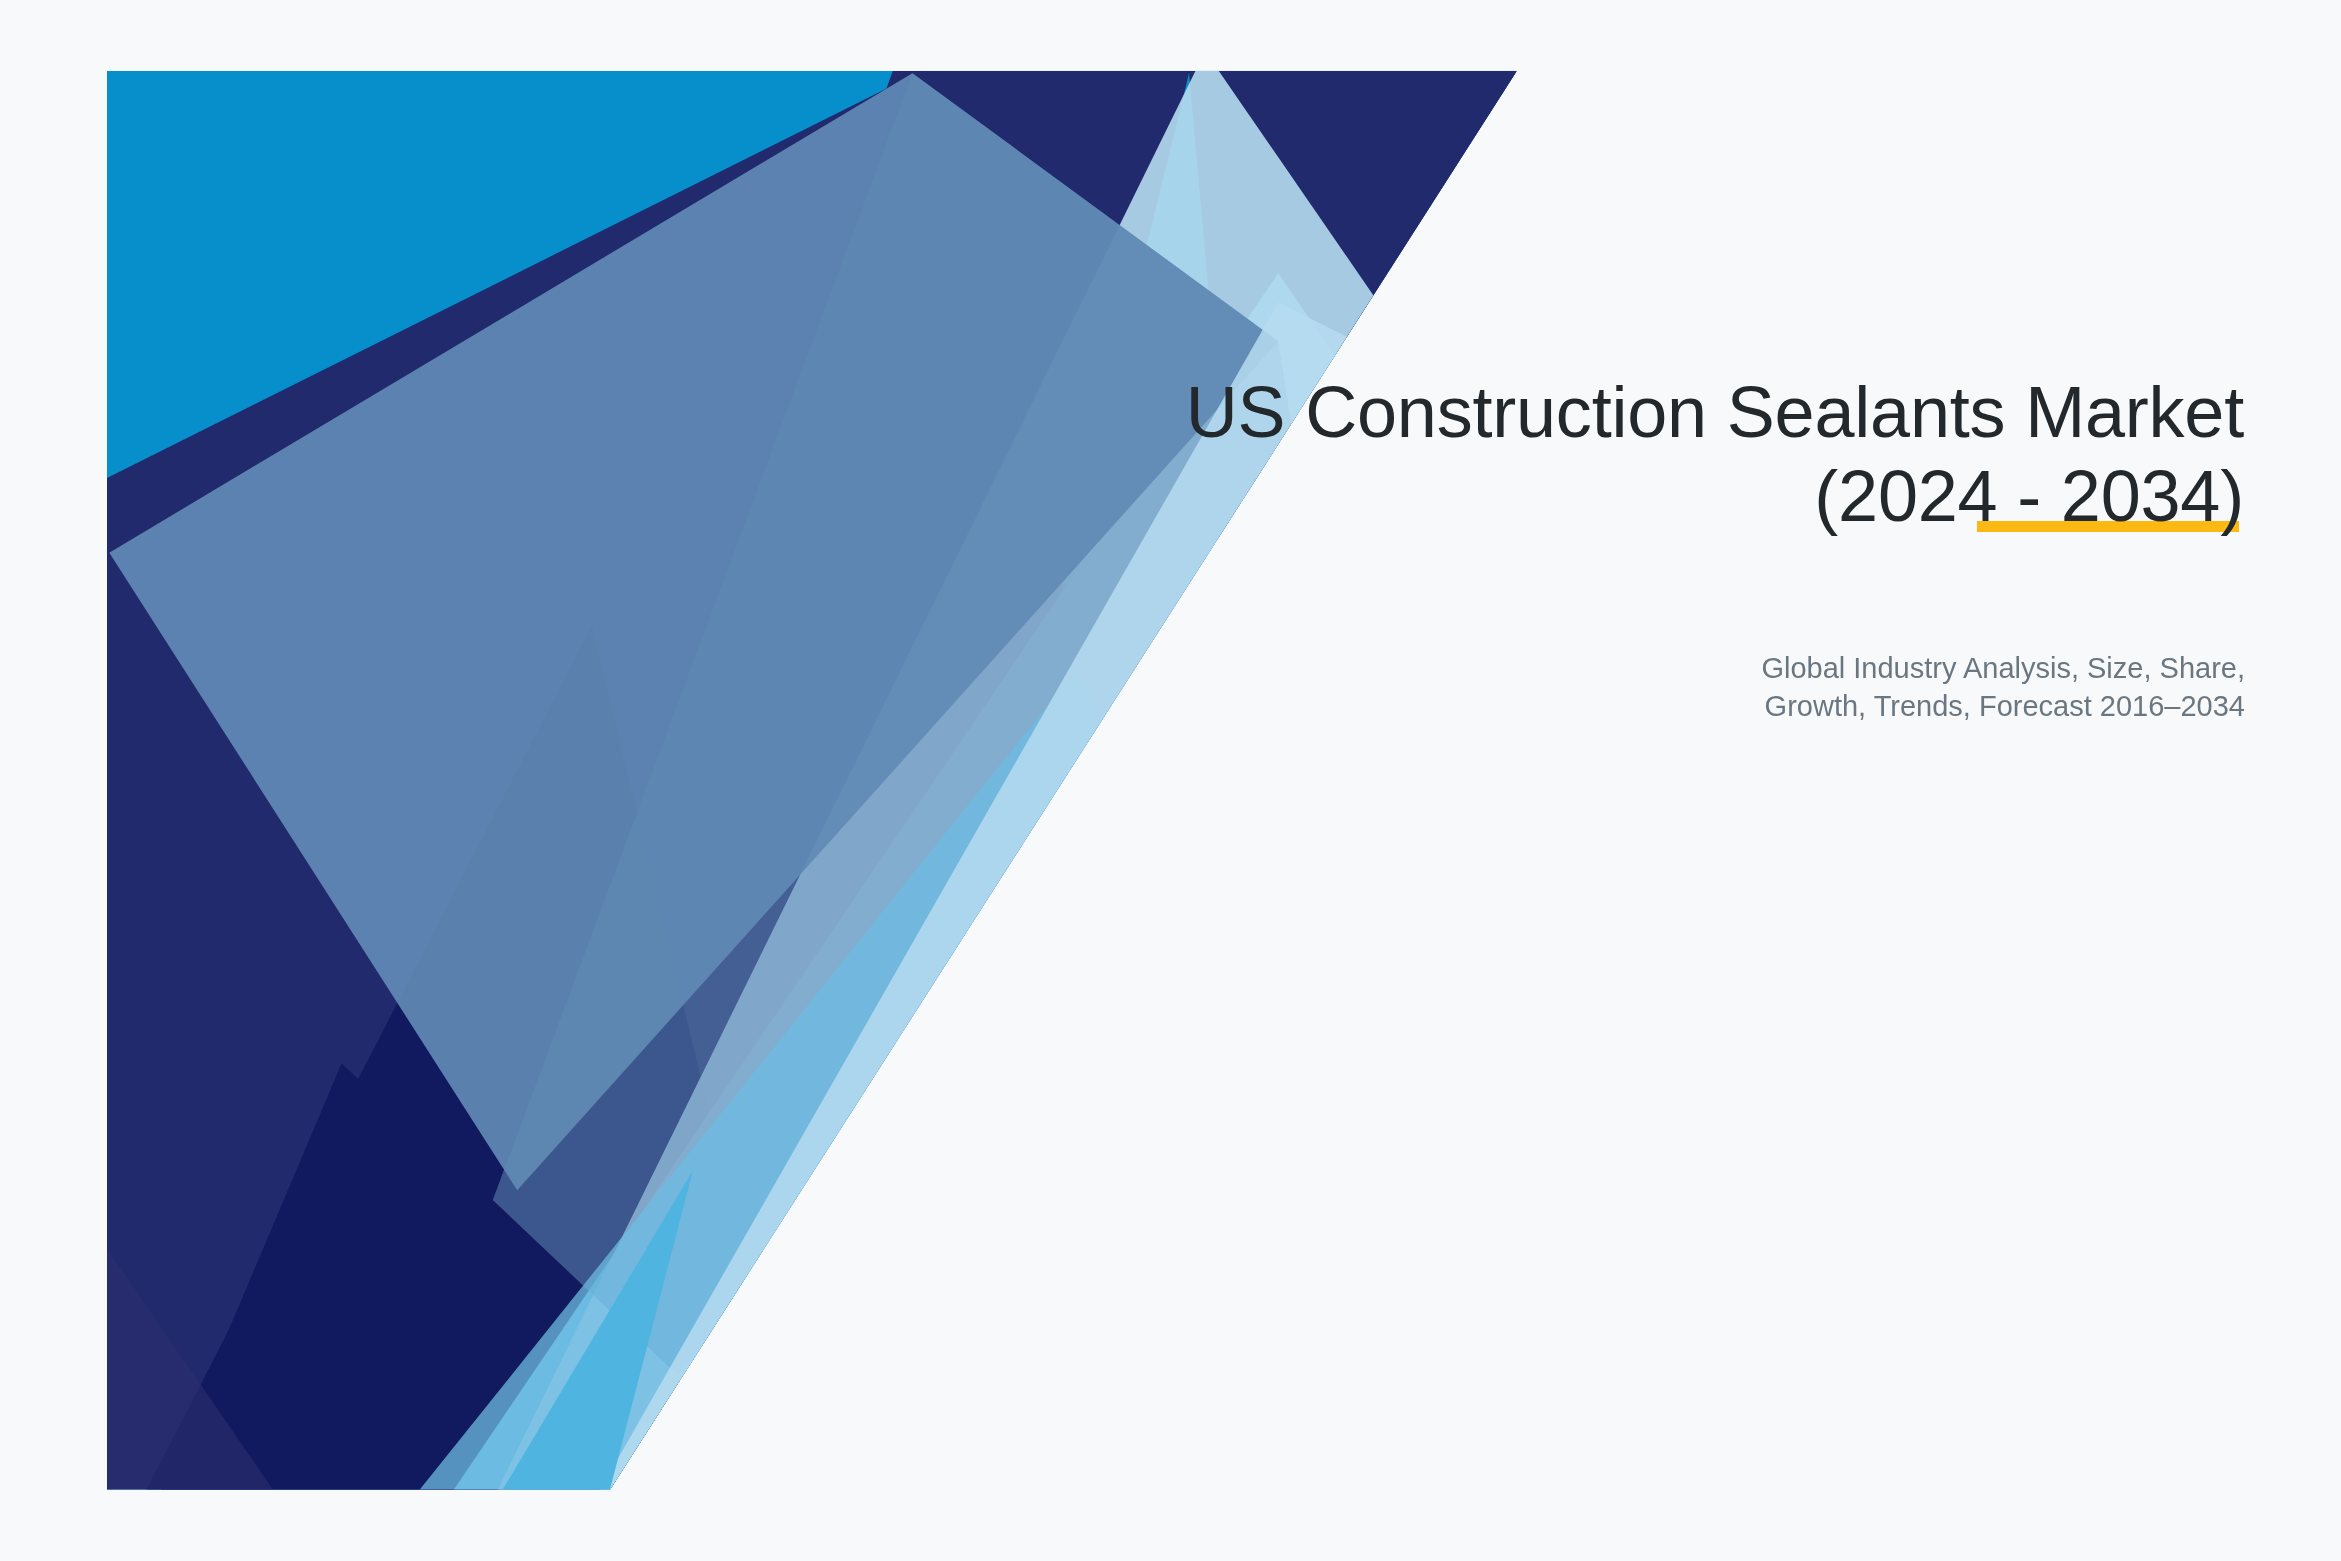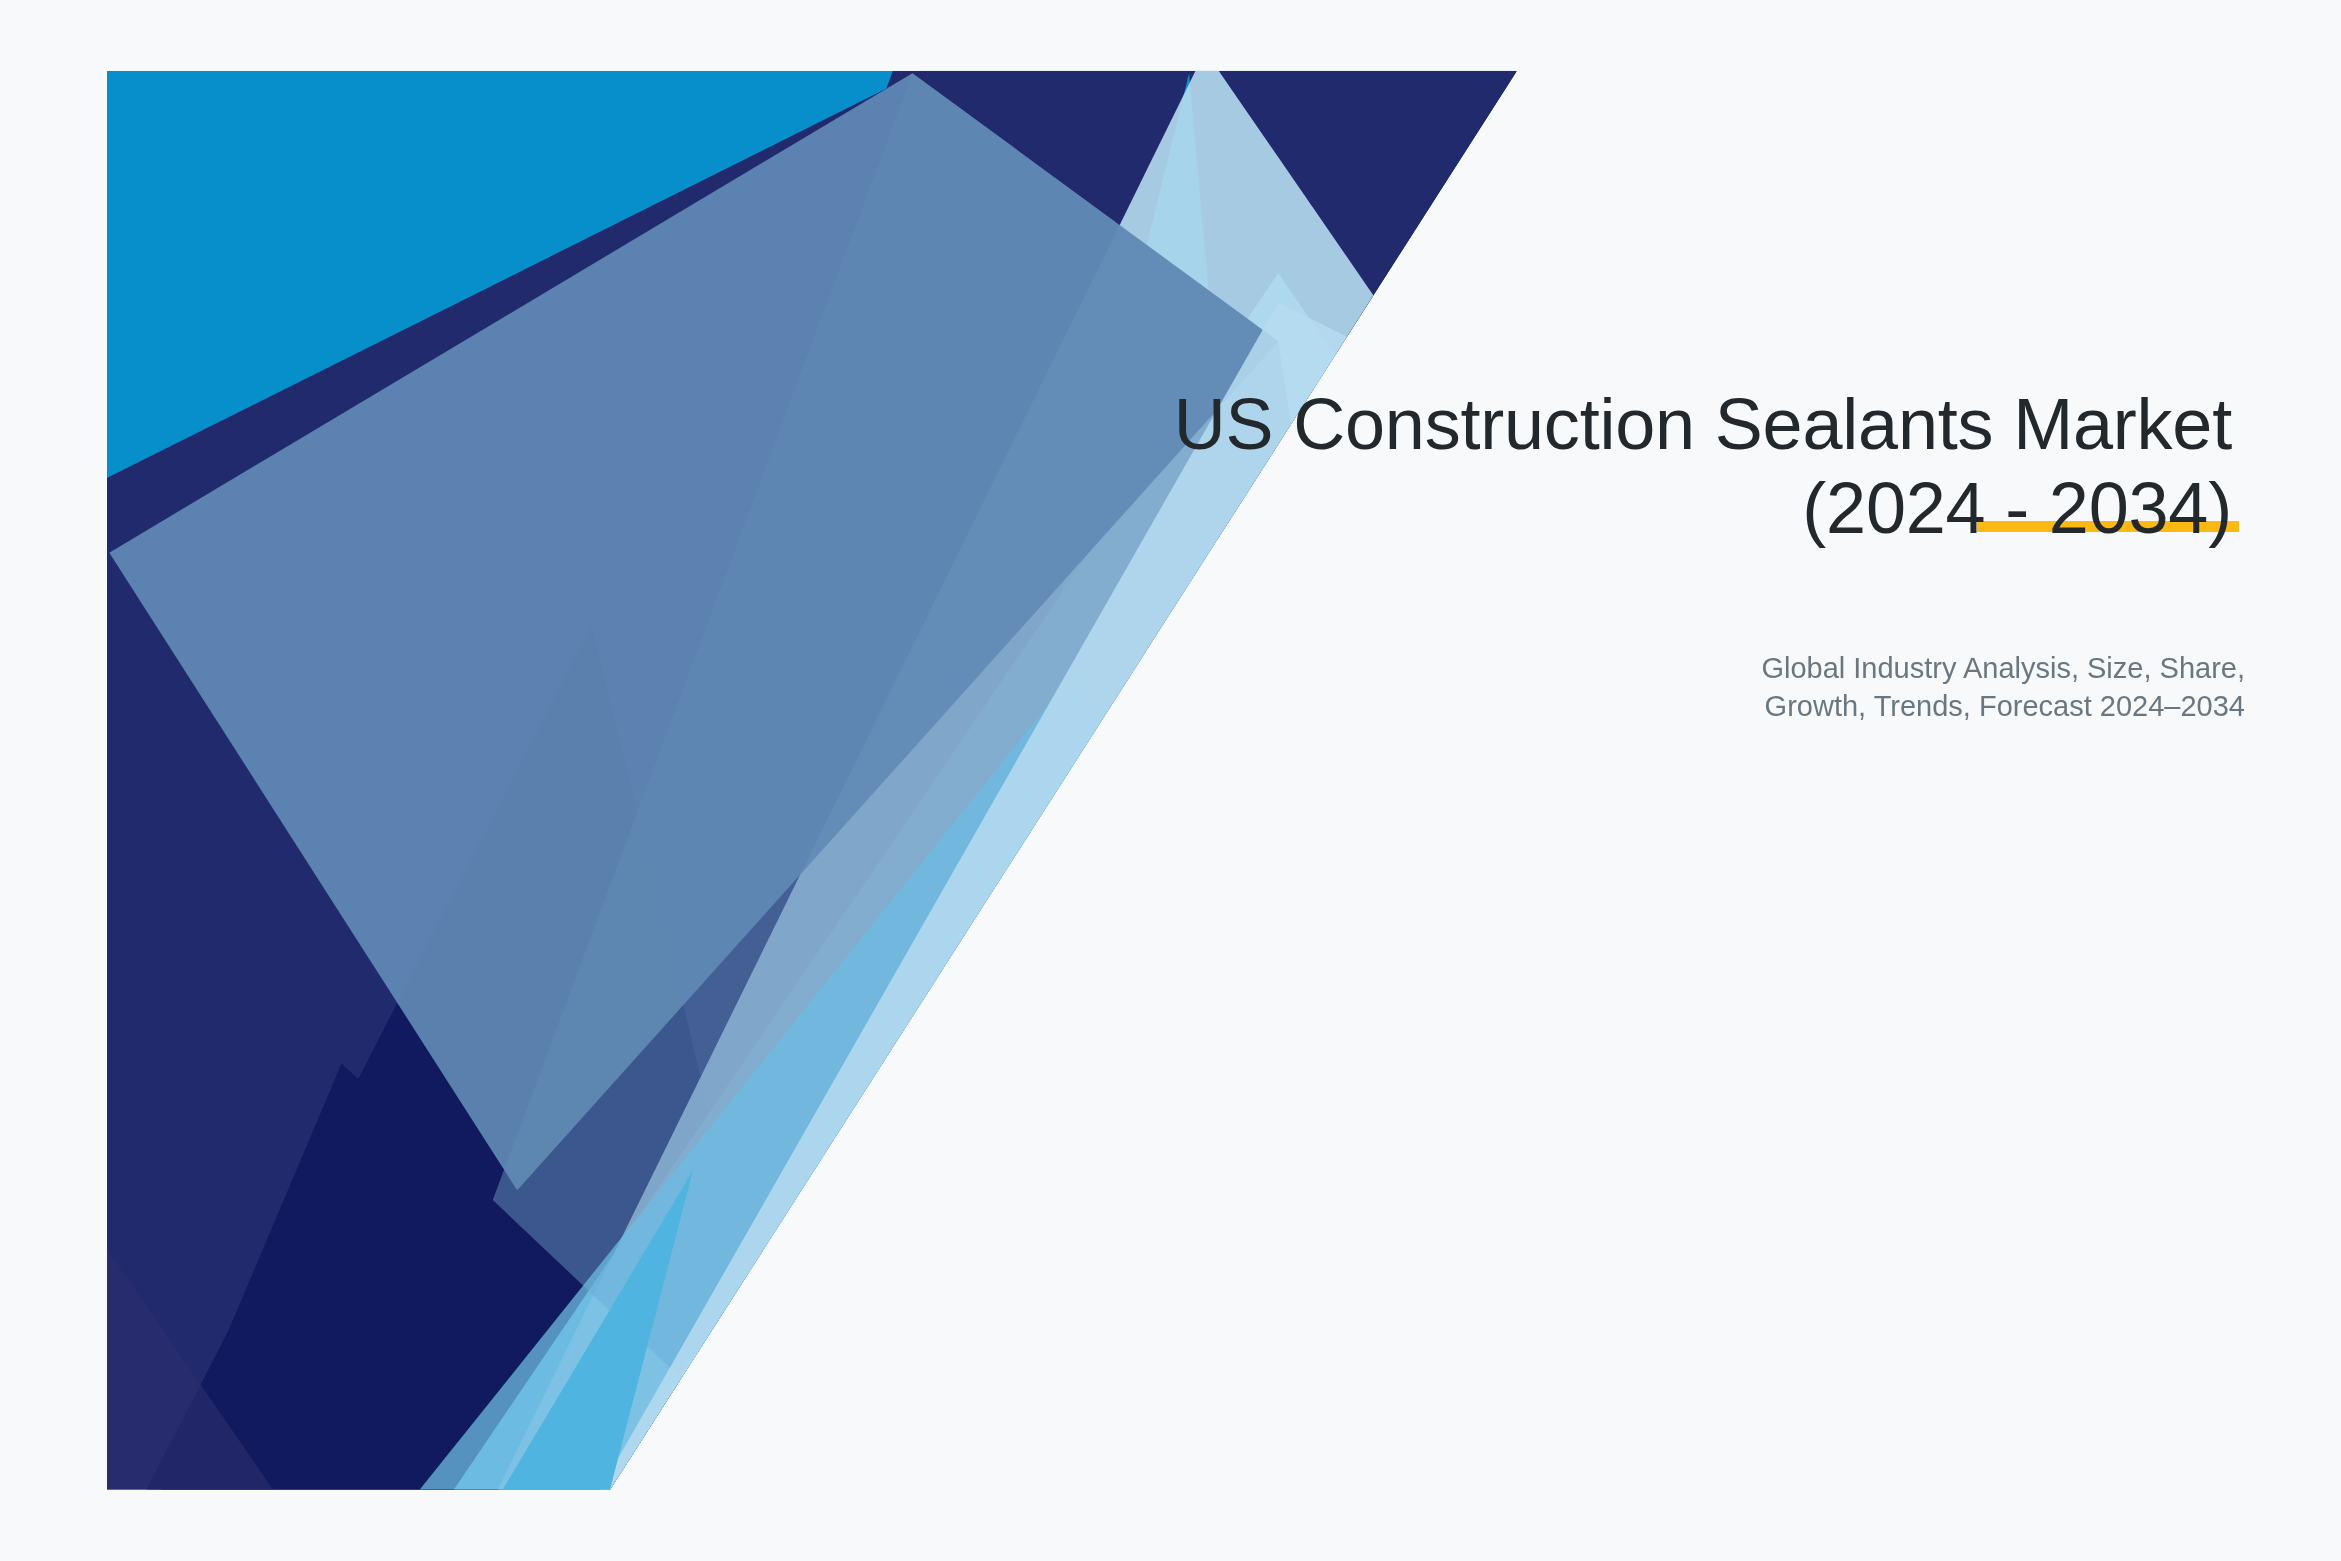--- a/index.html
+++ b/index.html
@@ -33,21 +33,21 @@
     width: 1415px;
     text-align: right;
     z-index: 5;
   }
   #cover-title {
     font-size: 72px;
     line-height: 1.16;
     font-weight: 400;
     color: #22282b;
     letter-spacing: -0.2px;
-    margin: 12px;
+    margin: 0;
     position: relative;
     z-index: 3;
     white-space: pre-line;
   }
   #title-highlight {
     position: absolute;
     left: 1977px;
     top: 521px;
     width: 262px;
     height: 10.7px;
@@ -113,16 +113,16 @@
   </svg>
 
   <div id="title-highlight"></div>
 
   <div id="title-block">
     <h1 id="cover-title">US Construction Sealants Market
 (2024 - 2034)</h1>
   </div>
 
   <div id="cover-subtitle">Global Industry Analysis, Size, Share,
-Growth, Trends, Forecast 2024–2034</div>
+Growth, Trends, Forecast 2016–2034</div>
 
 </div>
 
 
 </body></html>

